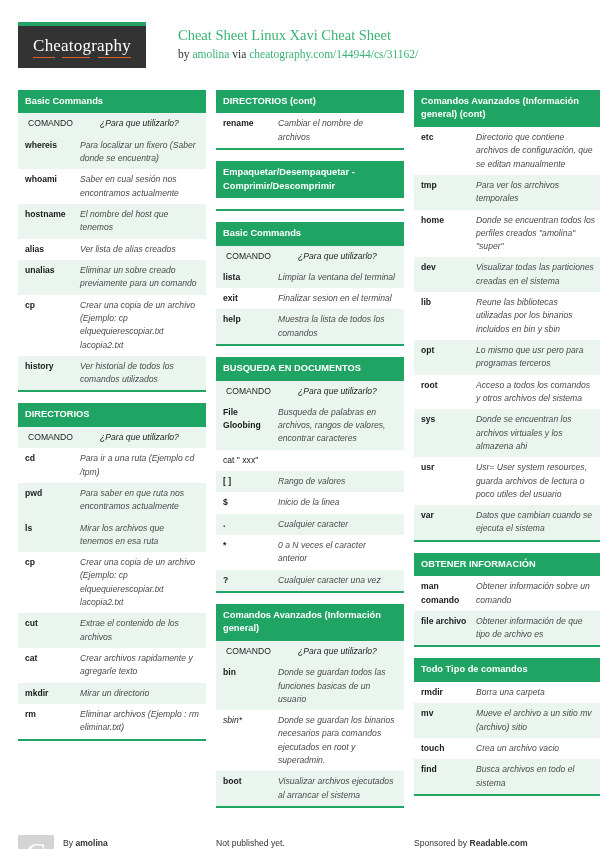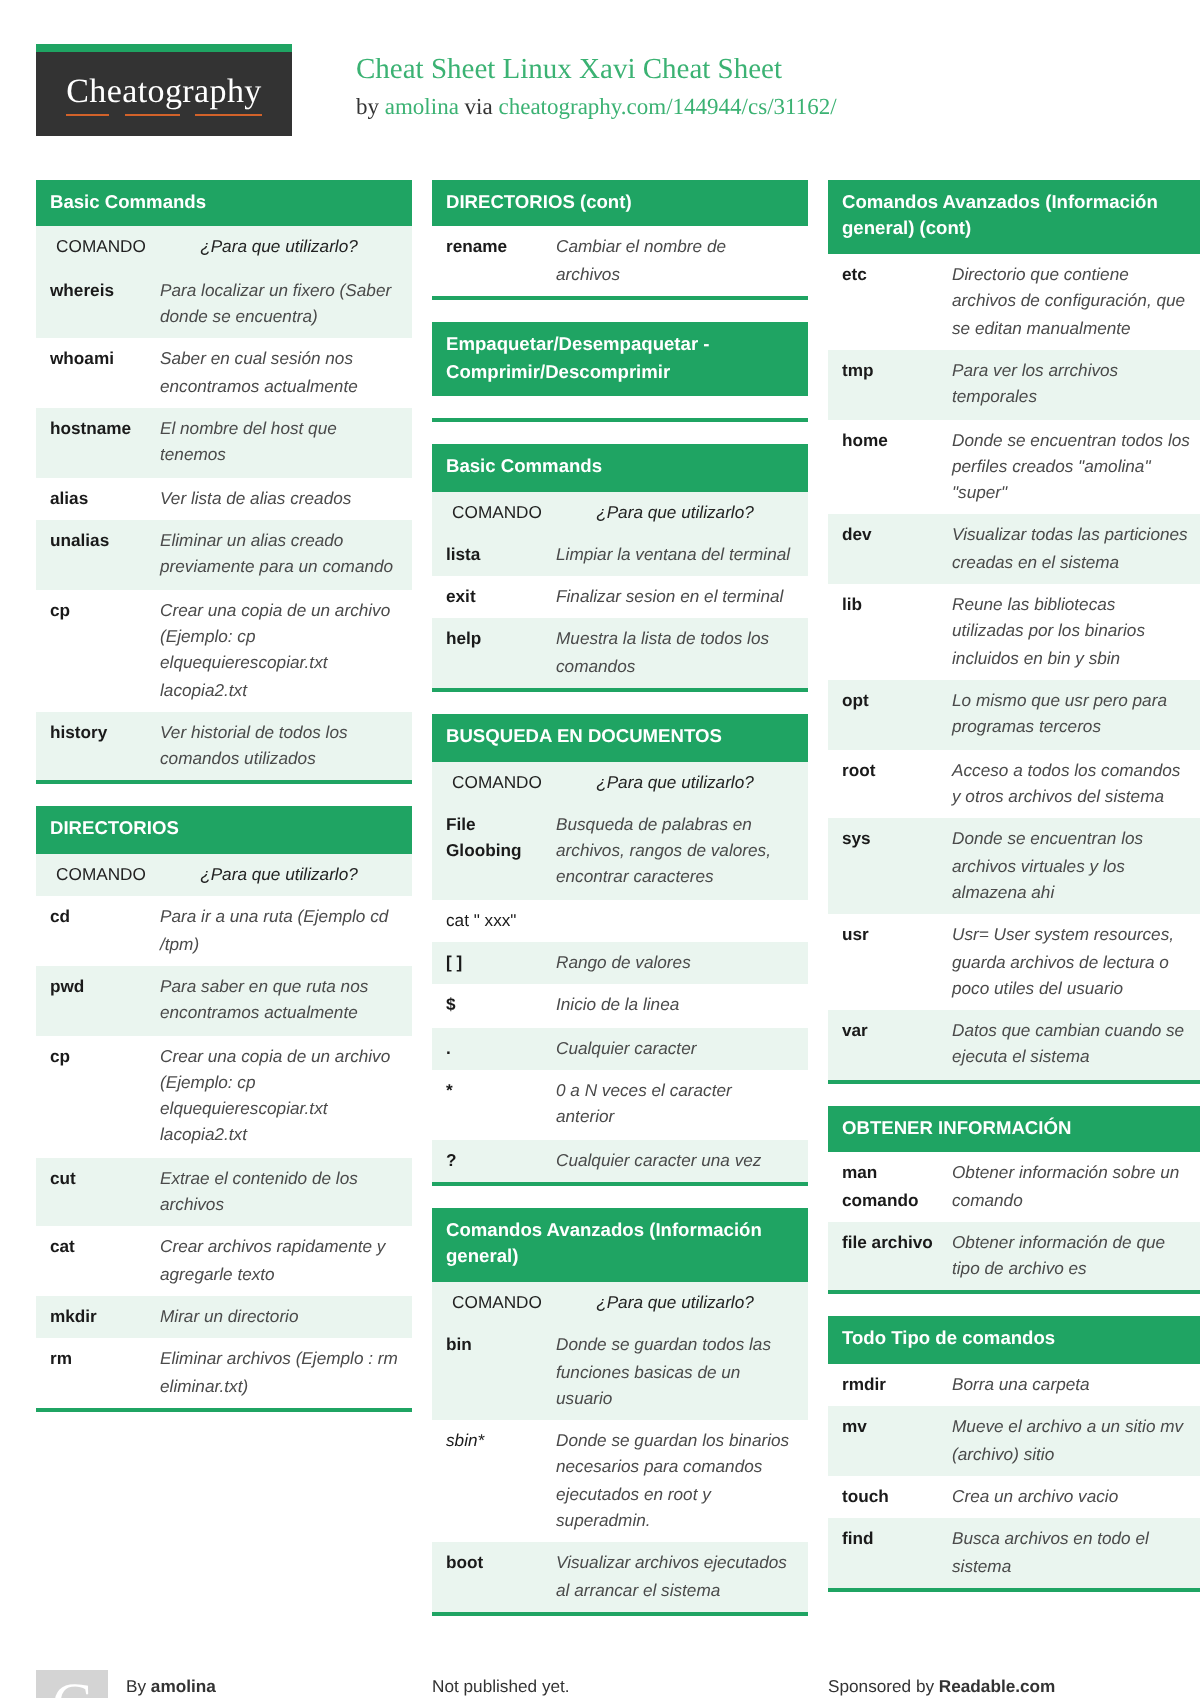--- a/index.html
+++ b/index.html
@@ -206,21 +206,21 @@
           <div class="row alt">
             <div class="cell-cmd">hostname</div>
             <div class="cell-desc">El nombre del host que tenemos</div>
           </div>
           <div class="row">
             <div class="cell-cmd">alias</div>
             <div class="cell-desc">Ver lista de alias creados</div>
           </div>
           <div class="row alt">
             <div class="cell-cmd">unalias</div>
-            <div class="cell-desc">Eliminar un alias creado previamente para un comando</div>
+            <div class="cell-desc">Eliminar un sobre creado previamente para un comando</div>
           </div>
           <div class="row">
             <div class="cell-cmd">cp</div>
             <div class="cell-desc">Crear una copia de un archivo (Ejemplo: cp elquequierescopiar.txt lacopia2.txt</div>
           </div>
           <div class="row alt">
             <div class="cell-cmd">history</div>
             <div class="cell-desc">Ver historial de todos los comandos utilizados</div>
           </div>
         </div>
@@ -230,20 +230,24 @@
             <div class="cell-cmd">COMANDO</div>
             <div class="cell-desc">¿Para que utilizarlo?</div>
           </div>
           <div class="row">
             <div class="cell-cmd">cd</div>
             <div class="cell-desc">Para ir a una ruta (Ejemplo cd /tpm)</div>
           </div>
           <div class="row alt">
             <div class="cell-cmd">pwd</div>
             <div class="cell-desc">Para saber en que ruta nos encontramos actualmente</div>
+          </div>
+          <div class="row alt">
+            <div class="cell-cmd">ls</div>
+            <div class="cell-desc">Mirar los archivos que tenemos en esa ruta</div>
           </div>
           <div class="row">
             <div class="cell-cmd">cp</div>
             <div class="cell-desc">Crear una copia de un archivo (Ejemplo: cp elquequierescopiar.txt lacopia2.txt</div>
           </div>
           <div class="row alt">
             <div class="cell-cmd">cut</div>
             <div class="cell-desc">Extrae el contenido de los archivos</div>
           </div>
           <div class="row">

